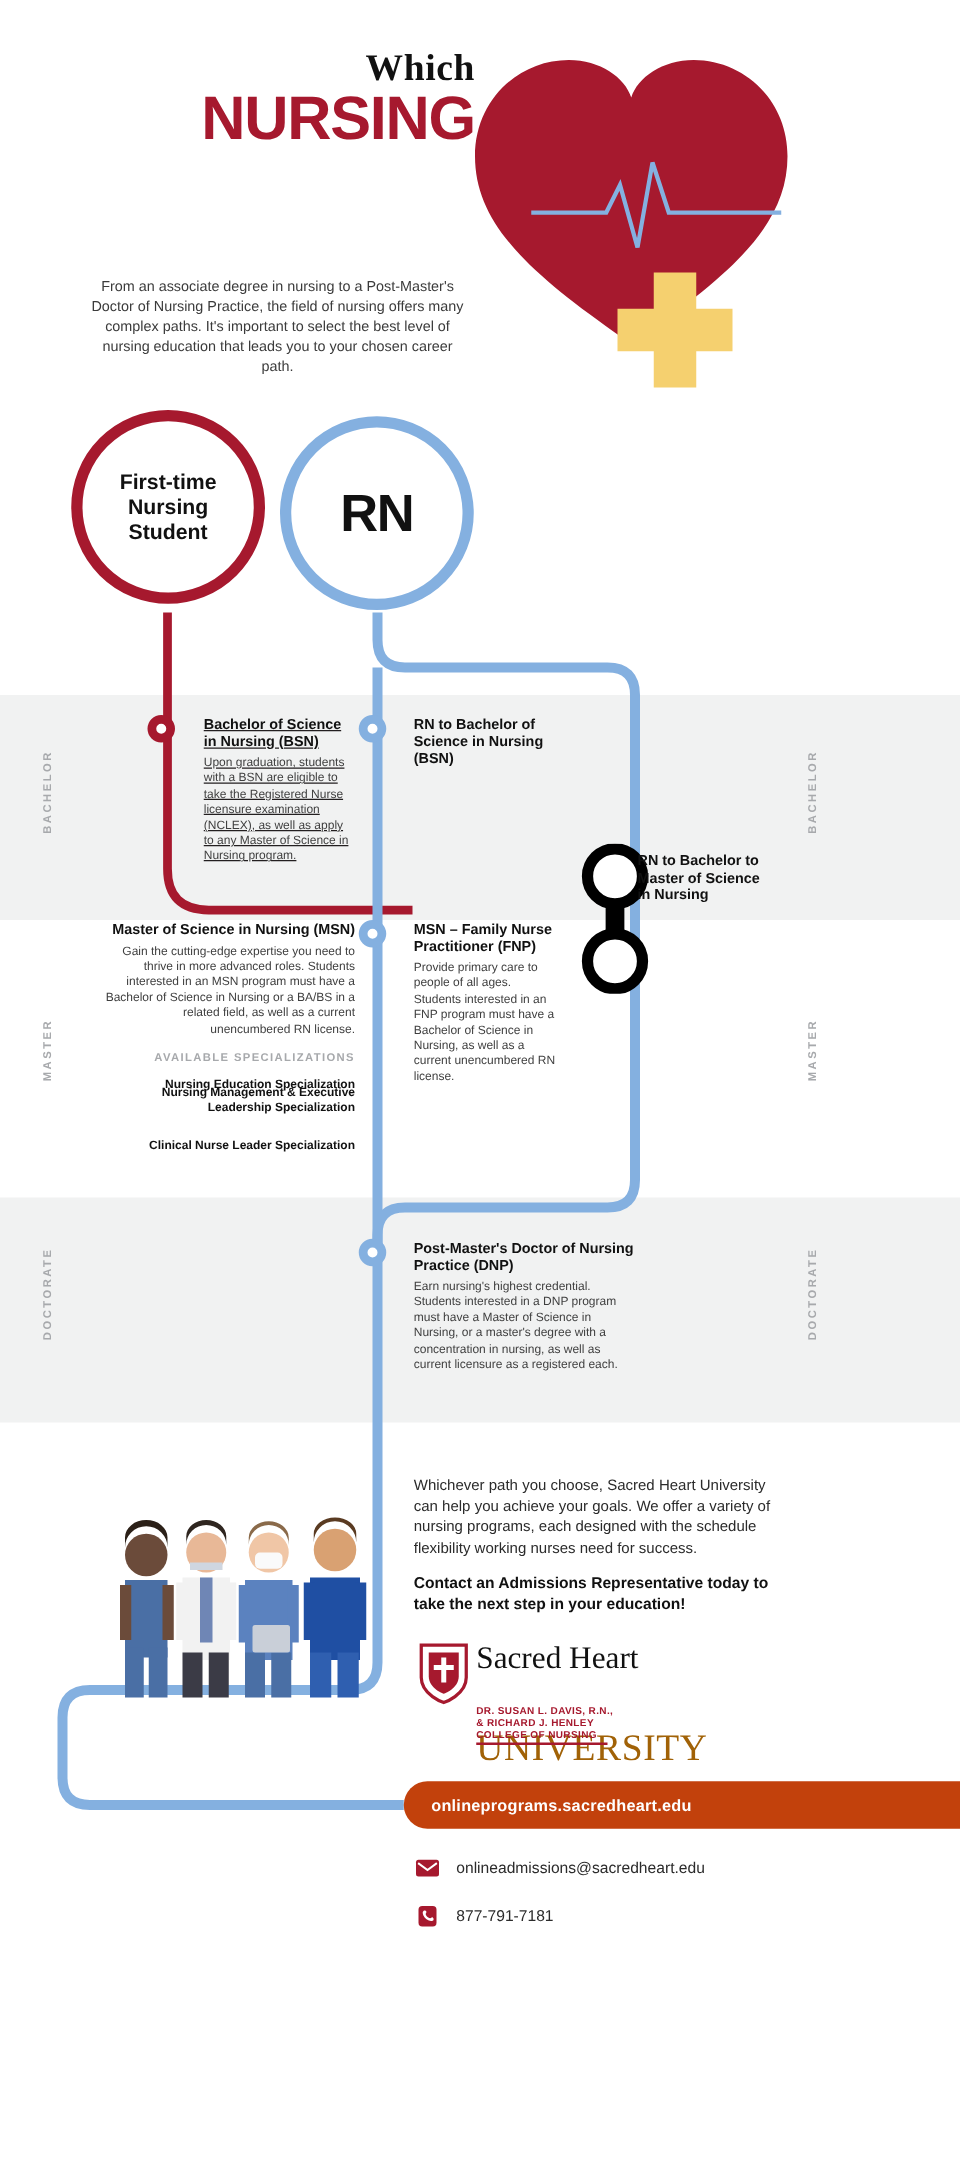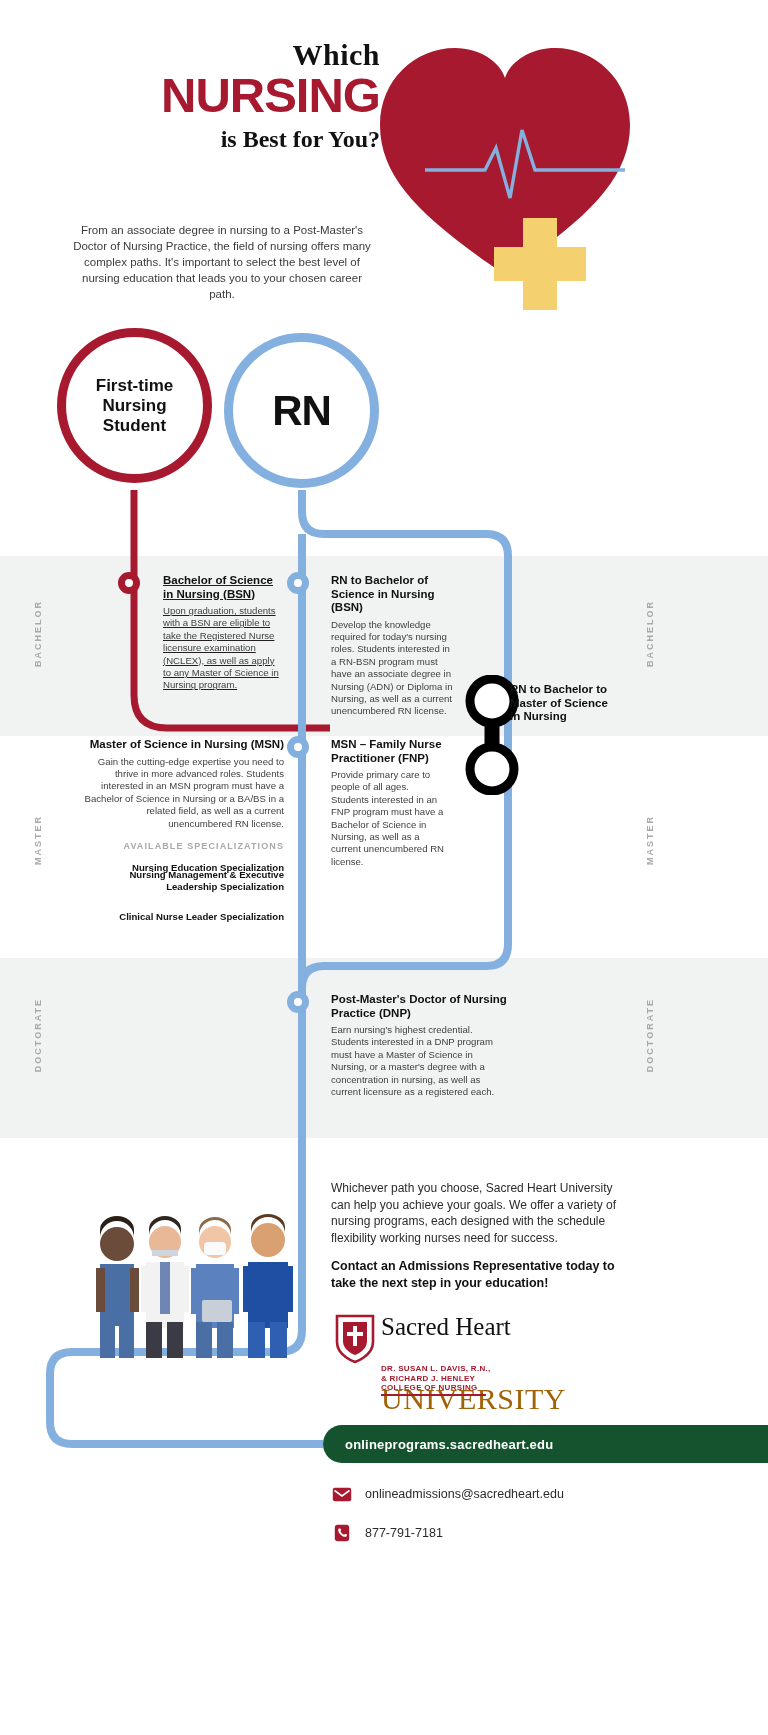--- a/index.html
+++ b/index.html
@@ -103,21 +103,21 @@
 
   #people { position:absolute; left:78px; top:1172px; width:240px; height:190px; }
   #logo-name1 { position:absolute; left:381px; top:1313px; font-family:"Liberation Serif", serif; font-size:25px; color:#111; letter-spacing:0px; }
   #logo-name2 { position:absolute; left:381px; top:1382px; font-family:"Liberation Serif", serif; font-size:30px; color:#a16207; letter-spacing:0.5px; }
   #logo-sub   { position:absolute; left:381px; top:1364px; font-size:8px; font-weight:700; color:#a6192e; line-height:9.5px; letter-spacing:0.3px; }
   #logo-rule  { position:absolute; left:381px; top:1394px; width:105px; height:1.5px; background:#a6192e; }
 
   
   #urlbar {
     position:absolute; left:323px; top:1425px; width:445px; height:38px;
-    background:#14532d; border-radius:19px 0 0 19px;
+    background:#c2410c; border-radius:19px 0 0 19px;
     display:flex; align-items:center;
   }
   #urlbar span { color:#fff; font-weight:800; font-size:13px; margin-left:22px; letter-spacing:0.2px; }
 
   .contact { position:absolute; display:flex; align-items:center; }
   #contact-email { left:331px; top:1485px; }
   #contact-phone { left:331px; top:1524px; }
   .contact .ic { width:22px; height:18px; margin-right:12px; display:flex; align-items:center; justify-content:center; }
   .contact .txt { font-size:12.5px; color:#2b2b2b; }
 </style>
@@ -154,21 +154,20 @@
       <stop offset="0%" stop-color="#a6192e" stop-opacity="1"></stop>
       <stop offset="100%" stop-color="#a6192e" stop-opacity="0"></stop>
     </linearGradient>
   </defs>
 </svg>
 
 <div id="header">
   <div id="title-block">
     <div id="t-which">Which</div>
     <div id="t-nursing">NURSING</div>
-    <div id="t-best">is Best for You?</div>
   </div>
 
   <div id="intro">From an associate degree in nursing to a Post-Master's Doctor of Nursing Practice, the field of nursing offers many complex paths.  It's important to select the best level of nursing education that leads you to your chosen career path.</div>
 
   <div id="heart-wrap">
     <svg width="300" height="290" viewBox="0 0 300 290">
 
       <path d="M135,245 C55,190 10,150 10,95 C10,50 45,18 85,18 C110,18 130,32 135,48 C140,32 160,18 185,18 C225,18 260,50 260,95 C260,150 215,190 135,245 Z" fill="#a6192e"></path>
 
       <path d="M55,140 L115,140 L126,118 L140,168 L152,100 L165,140 L255,140" stroke="#84b0e0" stroke-width="3.4" fill="none"></path>
@@ -199,21 +198,20 @@
   <circle cx="30" cy="94" r="22" fill="#fff" stroke="#000" stroke-width="9"></circle>
 </svg>
 
 <div class="blk" id="blk-bsn">
   <h3>Bachelor of Science in Nursing (BSN)</h3>
   <p>Upon graduation, students with a BSN are eligible to take the Registered Nurse licensure examination (NCLEX), as well as apply to any Master of Science in Nursing program.</p>
 </div>
 
 <div class="blk" id="blk-rnbsn">
   <h3>RN to Bachelor of Science in Nursing (BSN)</h3>
-  <p>Develop the knowledge required for today's nursing roles. Students interested in a RN-BSN program must have an associate degree in Nursing (ADN) or Diploma in Nursing, as well as a current unencumbered RN license.</p>
 </div>
 
 <div class="blk" id="blk-rnbsnmsn">
   <h3>RN to Bachelor to Master of Science in Nursing</h3>
 </div>
 
 <div class="blk" id="blk-msn">
   <h3>Master of Science in Nursing (MSN)</h3>
   <p>Gain the cutting-edge expertise you need to thrive in more advanced roles. Students interested in an MSN program must have a Bachelor of Science in Nursing or a BA/BS in a related field, as well as a current unencumbered RN license.</p>
 </div>

